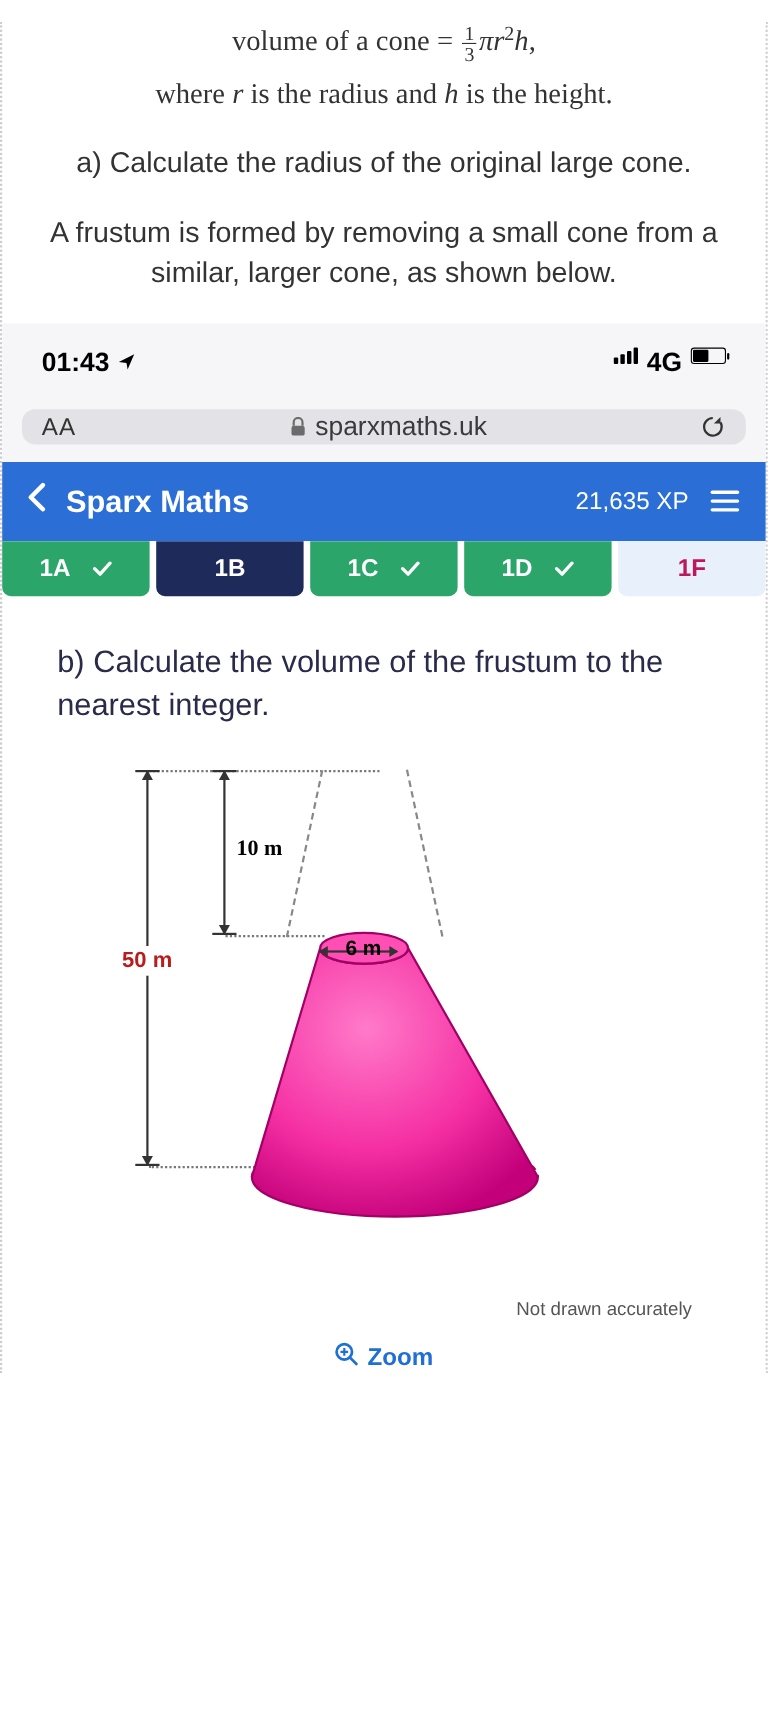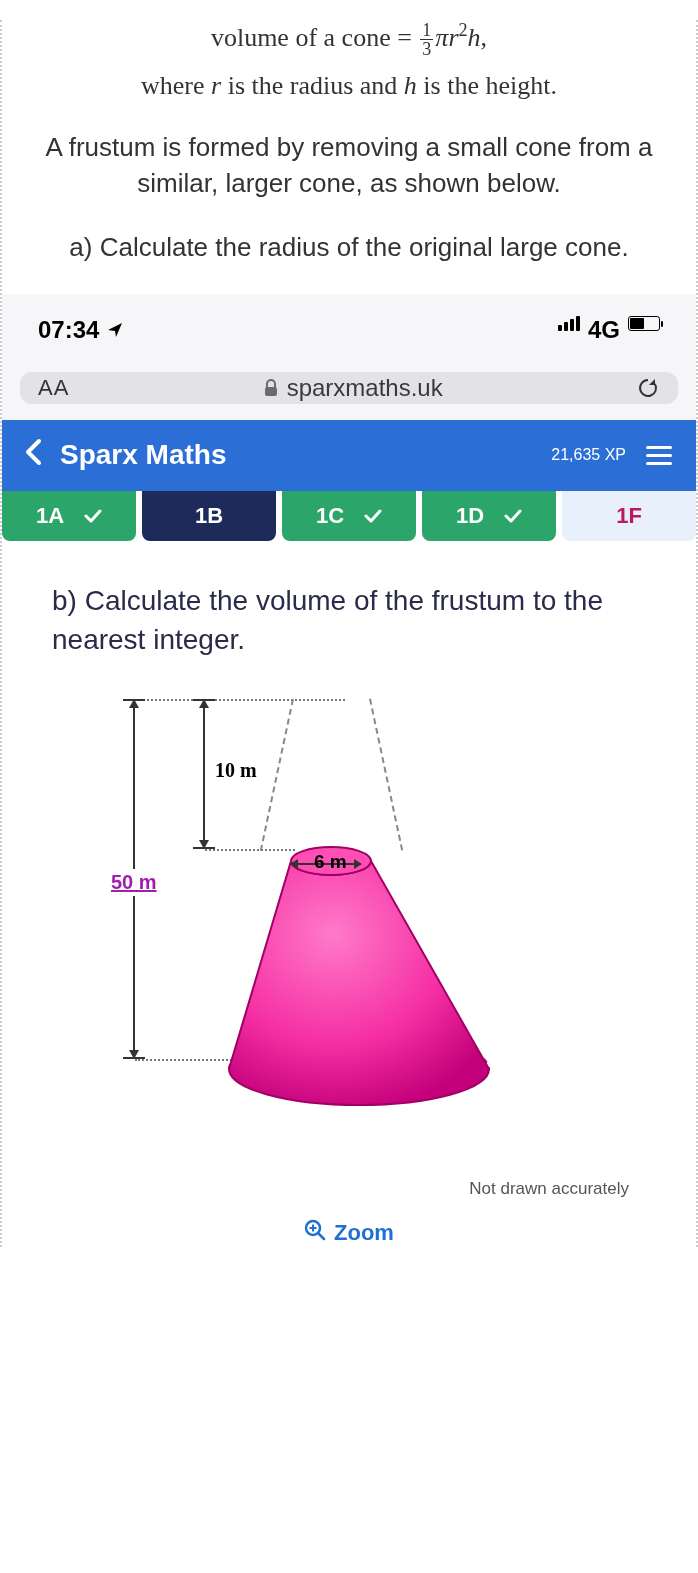--- a/index.html
+++ b/index.html
@@ -111,21 +111,21 @@
 .app-header {
   background: #2b6fd6;
   color: #fff;
   display: flex;
   align-items: center;
   padding: 18px 16px;
   gap: 12px;
 }
 .app-back { font-size: 30px; font-weight: 700; padding: 0 6px; }
 .app-title { font-size: 28px; font-weight: 700; flex: 0 0 auto; }
-.app-xp { margin-left: auto; font-size: 16px; font-weight: 400; }
+.app-xp { margin-left: auto; font-size: 22px; font-weight: 400; }
 .hamburger { display: flex; flex-direction: column; gap: 5px; padding: 0 8px; }
 .hamburger span { width: 26px; height: 3px; background: #fff; border-radius: 2px; }
 
 
 .tab-row {
   display: flex;
   gap: 6px;
   padding: 0;
   background: #fff;
 }
@@ -171,22 +171,22 @@
   content:''; position:absolute; left:-6px; width:22px; height:2px; background:#333;
 }
 .height-bar-50::before { top:0; }
 .height-bar-50::after { bottom:0; }
 .vline-50 { position:absolute; left:4px; top:0; bottom:0; width:2px; background:#333; }
 .arrow-up-50 { position:absolute; left:0; top:0; width:0;height:0;
   border-left:5px solid transparent;border-right:5px solid transparent;border-bottom:9px solid #333;}
 .arrow-down-50 { position:absolute; left:0; bottom:0; width:0;height:0;
   border-left:5px solid transparent;border-right:5px solid transparent;border-top:9px solid #333;}
 .label-50 {
-  position:absolute; left:-10px; top:170px; font-size:20px; font-weight:700; color:#a21caf;
-  background:#fff; padding:2px;text-decoration:underline;
+  position:absolute; left:-10px; top:160px; font-size:20px; font-weight:700; color:#b91c1c;
+  background:#fff; padding:2px;
 }
 
 .height-bar-10 {
   position: absolute;
   left: 80px; top: 0; height: 150px; width: 10px;
 }
 .height-bar-10::before, .height-bar-10::after {
   content:''; position:absolute; left:-6px; width:22px; height:2px; background:#333;
 }
 .height-bar-10::before { top:0; }
@@ -279,27 +279,27 @@
       <span class="formula-text">volume of a cone</span>
       <span>=</span>
       <span class="fraction">
         <span class="frac-num">1</span>
         <span class="frac-den">3</span>
       </span><span class="italic">π</span><span class="italic">r</span><span class="sup">2</span><span class="italic">h</span><span>,</span>
     </div>
     <div class="explain">
       where <span class="italic">r</span> is the radius and <span class="italic">h</span> is the height.
     </div>
+    <div class="para">a) Calculate the radius of the original large cone.</div>
     <div class="para">A frustum is formed by removing a small cone from a similar, larger cone, as shown below.</div>
-    <div class="para">a) Calculate the radius of the original large cone.</div>
   </div>
 
   <div class="status-bar">
     <div class="status-left">
-      <span>07:34</span>
+      <span>01:43</span>
       <span class="loc-arrow">
         <svg width="16" height="16" viewBox="0 0 16 16">
             <path d="M1 8 L15 1 L9 15 L8 9 Z" fill="#000"></path>
           </svg>
       </span>
     </div>
     <div class="status-right">
       <span class="signal-bars">
         <span></span>
           <span></span>

